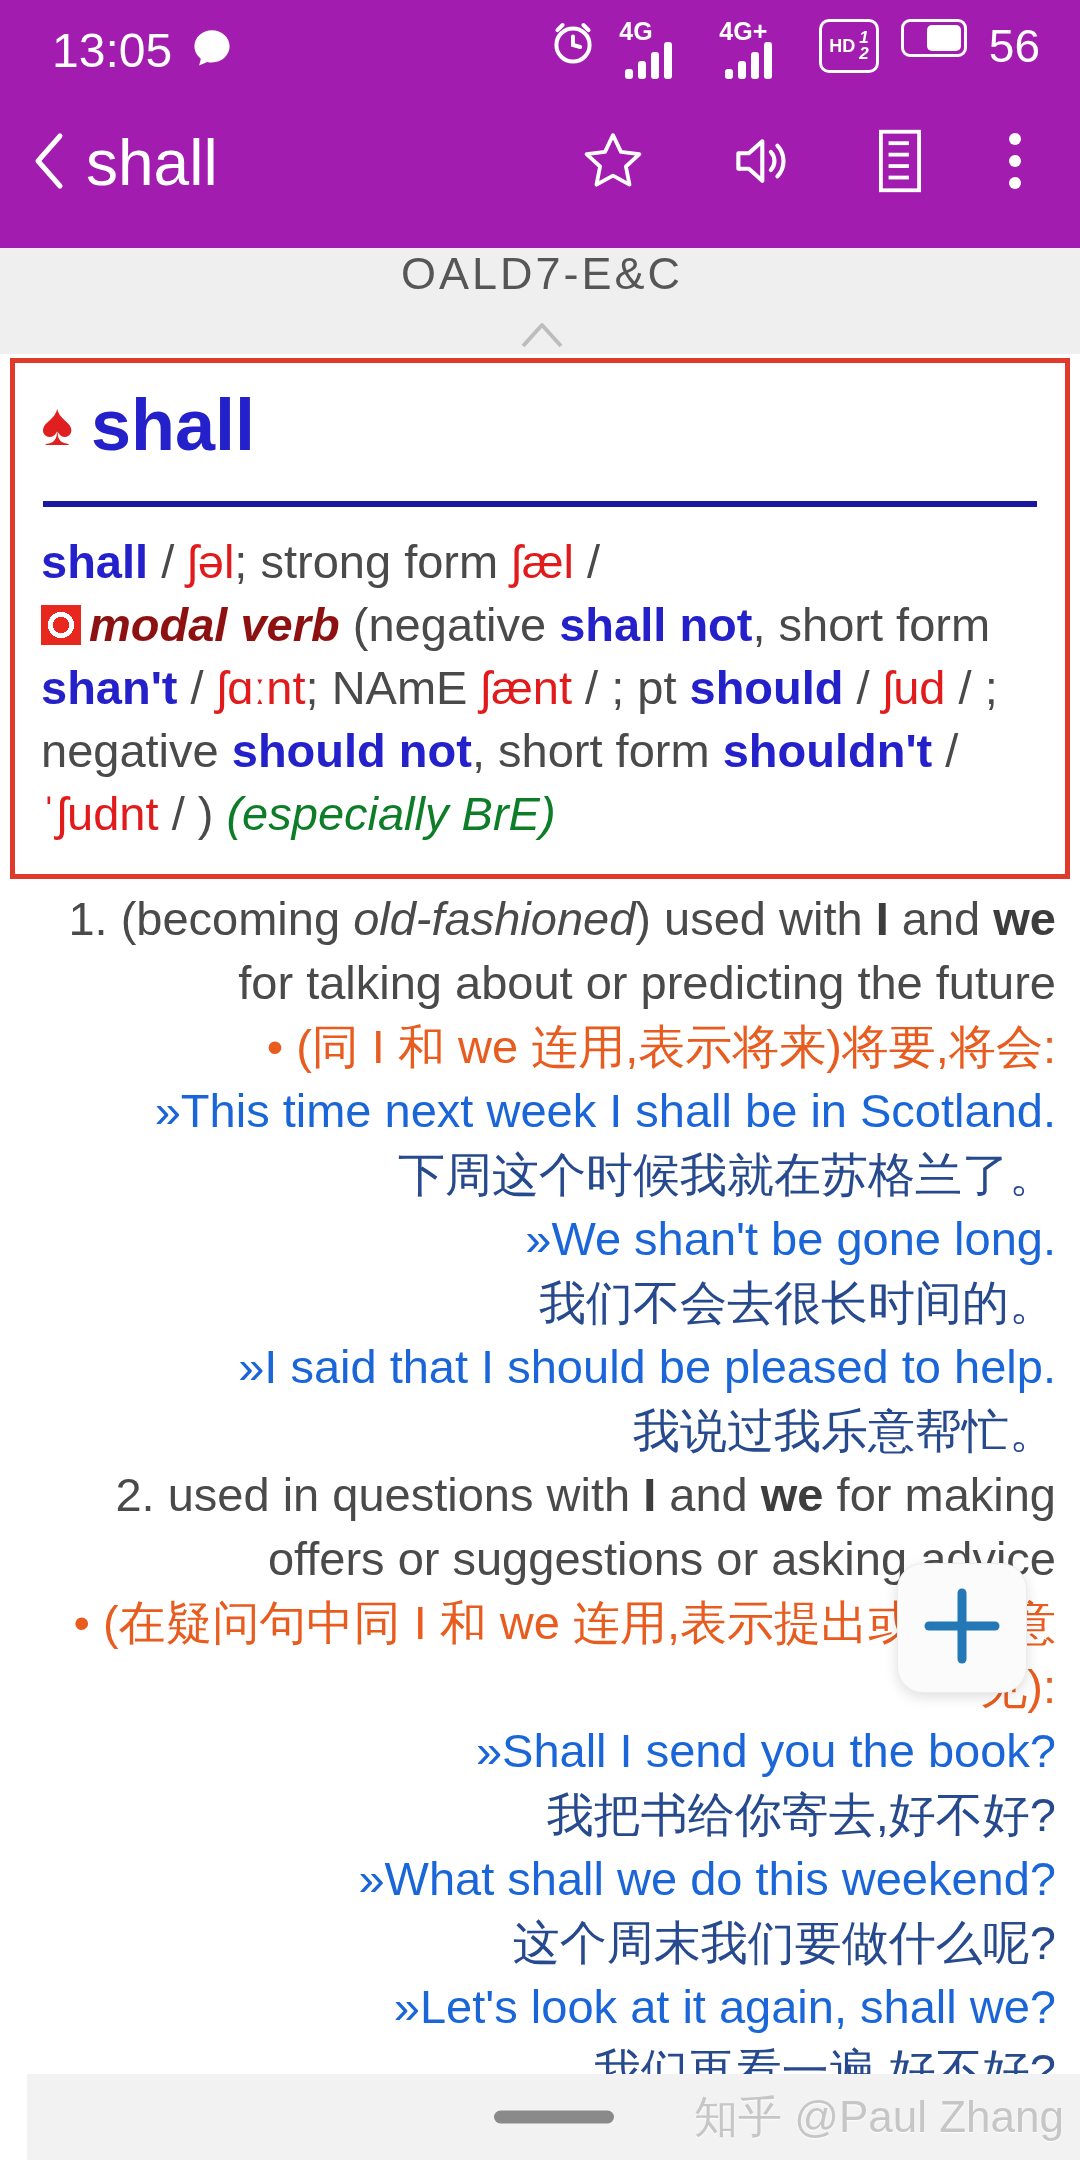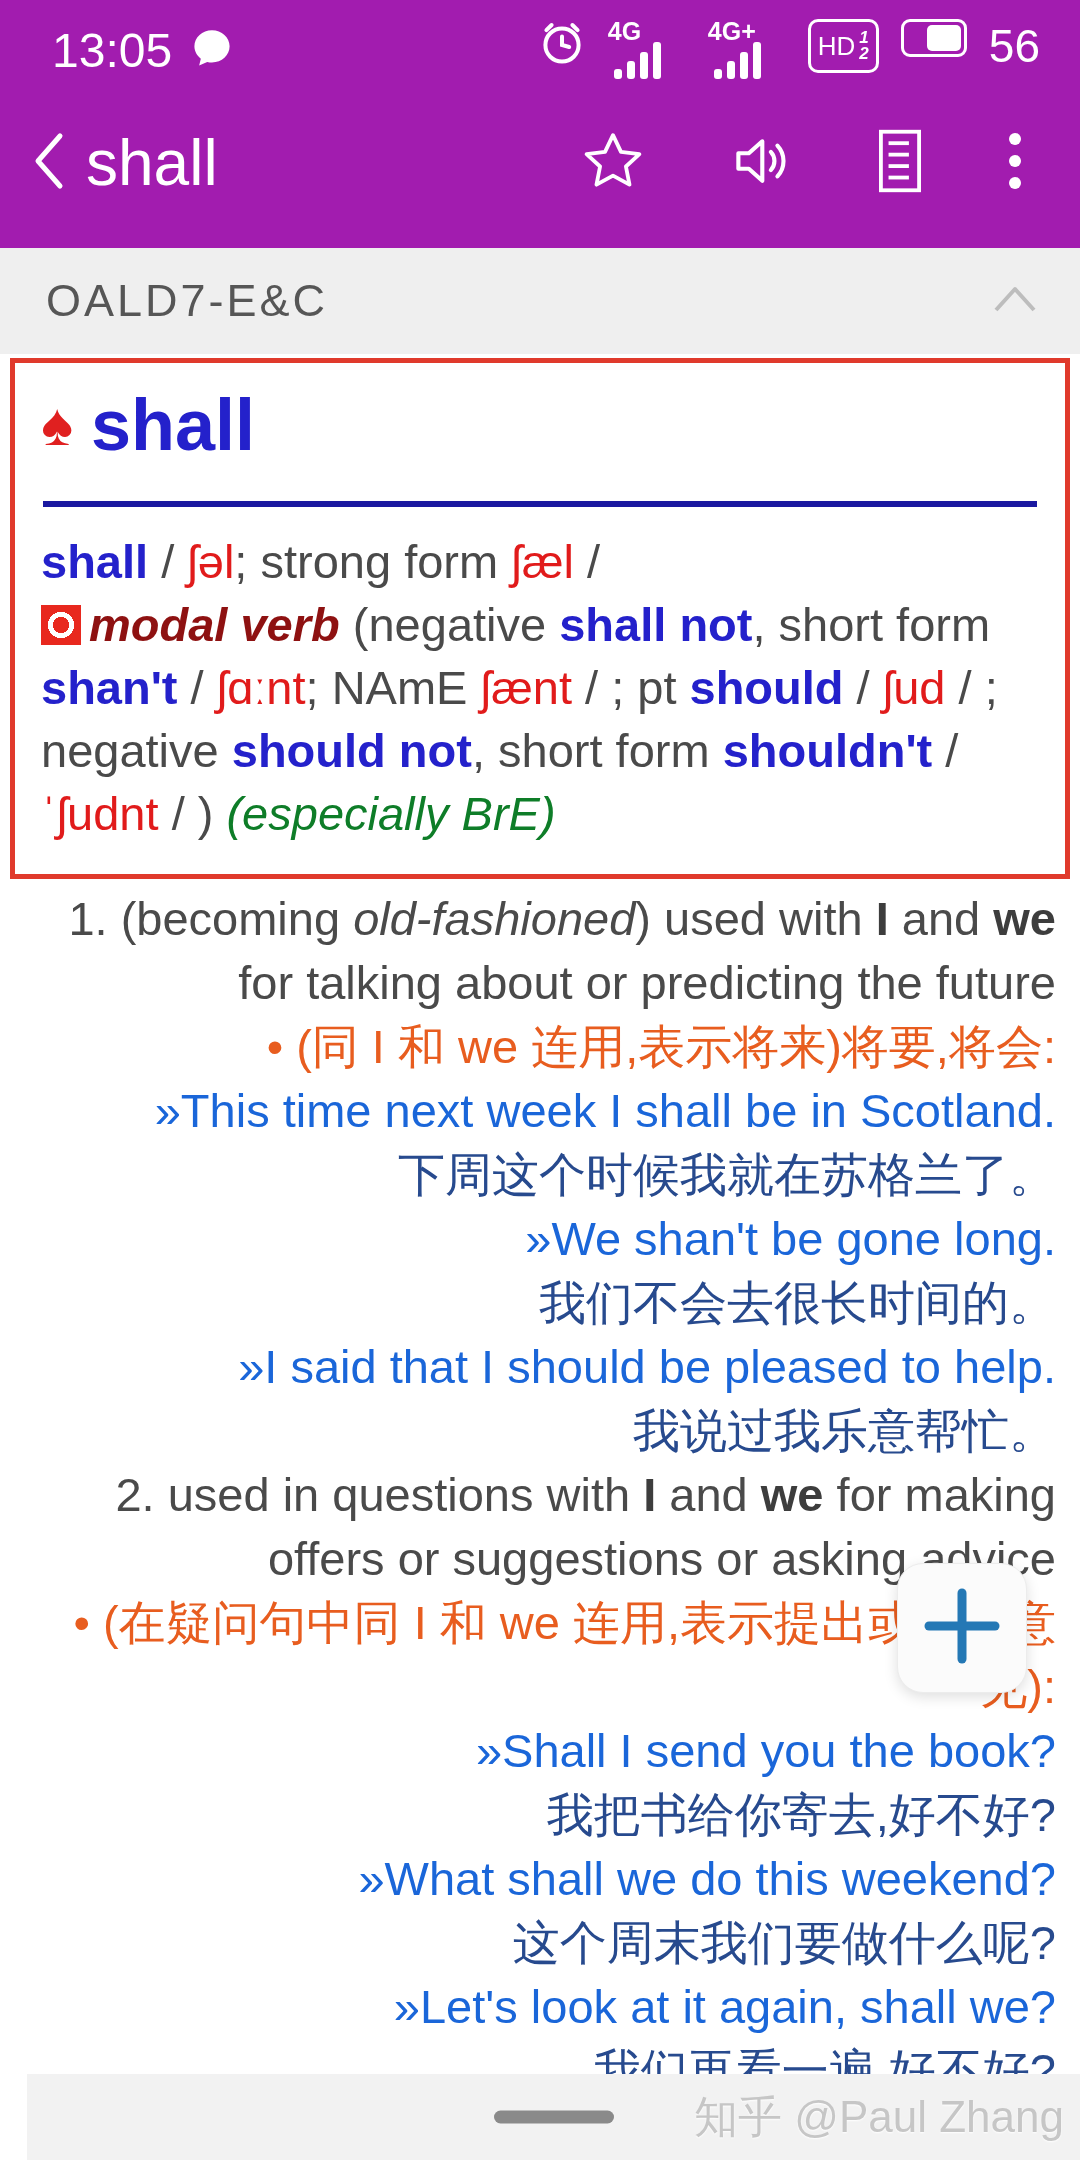--- a/index.html
+++ b/index.html
@@ -14,34 +14,34 @@
   .sb-right{display:flex;gap:22px;}
   .sig{position:relative;width:78px;height:62px;}
   .sig .lbl{position:absolute;top:-2px;left:0;font-size:25px;font-weight:700;}
   .sig .bars{position:absolute;bottom:2px;left:6px;display:flex;align-items:flex-end;gap:5px;}
   .sig .bars i{display:block;width:8px;background:#fff;border-radius:3px;}
   .sig .bars i:nth-child(1){height:10px;}
   .sig .bars i:nth-child(2){height:18px;}
   .sig .bars i:nth-child(3){height:27px;}
   .sig .bars i:nth-child(4){height:37px;}
   .hd{display:flex;align-items:center;gap:4px;border:3px solid #fff;border-radius:10px;padding:4px 7px;height:40px;box-sizing:content-box;}
-  .hd .hdtxt{font-size:26px;font-weight:400;line-height:1;}
+  .hd .hdtxt{font-size:18px;font-weight:700;line-height:1;}
   .hd .hd12{display:flex;flex-direction:column;font-size:17px;font-weight:700;line-height:.95;}
   .batt{position:relative;width:60px;height:32px;border:3px solid #fff;border-radius:9px;}
   .batt .fill{position:absolute;top:3px;bottom:3px;right:3px;width:56%;background:#fff;border-radius:5px;}
   .sb-pct{font-size:46px;}
 
   .titlebar{display:flex;align-items:center;height:158px;padding:0 58px 12px 28px;box-sizing:border-box;}
   .tb-back{display:flex;align-items:center;cursor:pointer;}
   .tb-title{font-size:64px;margin-left:16px;flex:1;font-weight:400;}
   .tb-icons{display:flex;align-items:center;gap:80px;}
   .tb-btn{display:flex;align-items:center;justify-content:center;}
 
   
-  .dictbar{height:106px;background:#efefef;display:flex;align-items:center;justify-content:space-between;padding:0 42px 0 46px;box-sizing:border-box;}
+  .dictbar{height:106px;background:#efefef;display:flex;align-items:center;justify-content:space-between;padding:0 42px 0 46px;box-sizing:border-box;flex-direction:column;}
   .dict-label{color:#565656;font-size:45px;letter-spacing:3px;}
 
   
   .entrybox{margin:4px 10px 0;border:5px solid #e03a2c;background:#fff;padding:26px 26px 28px;}
   .hw-row{display:flex;align-items:center;gap:18px;}
   .hw-spade{color:#e02020;font-size:60px;line-height:1;}
   .hw{color:#2421cb;font-size:72px;font-weight:bold;line-height:1;}
   .hw-rule{height:6px;background:#1a18a0;margin:40px 2px 24px;}
   .pron{font-size:47px;line-height:1.34;color:#4a4a4a;margin:0;}
   .seg{white-space:pre-wrap;}

